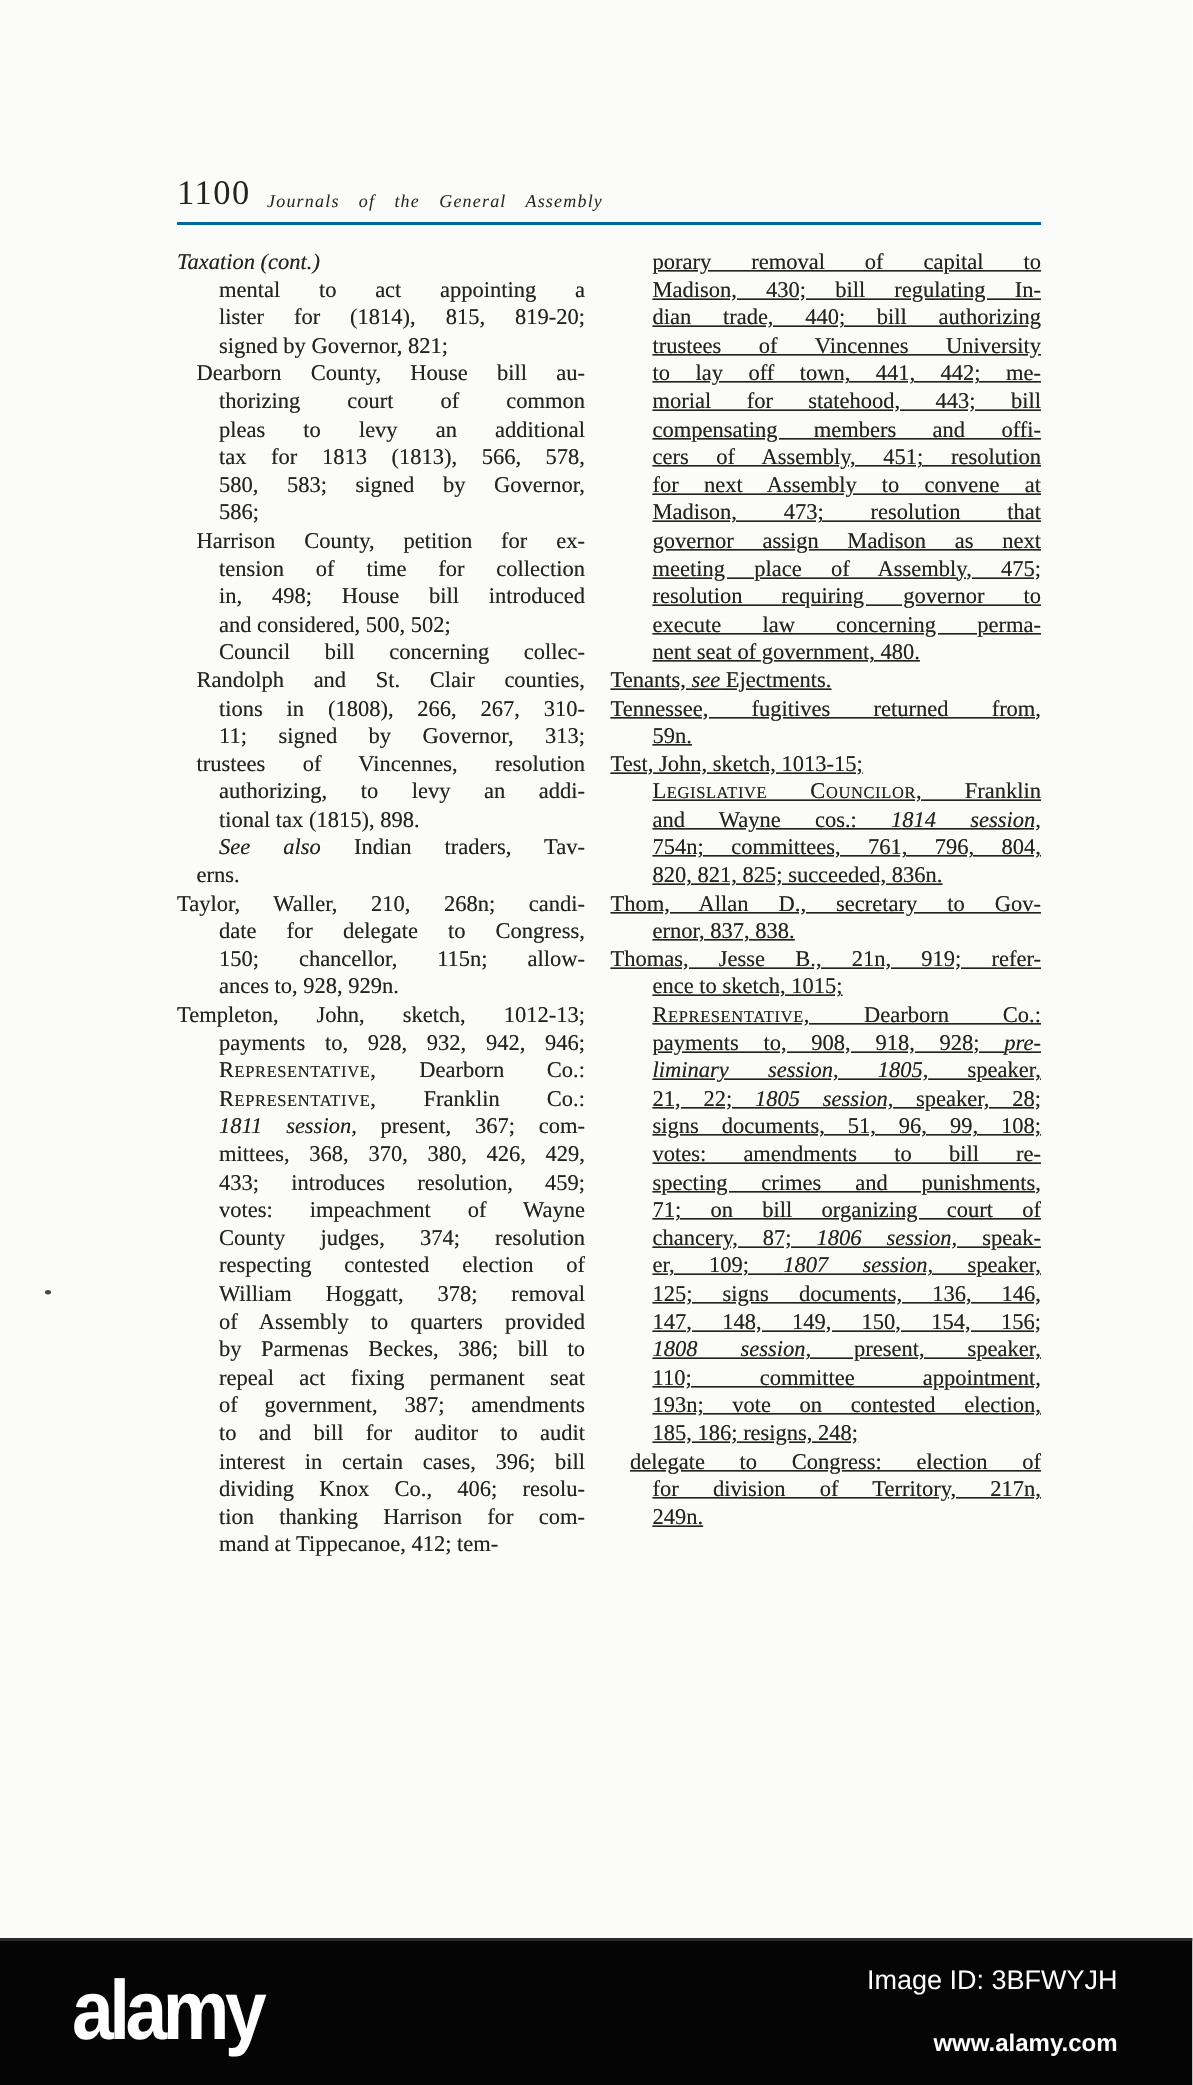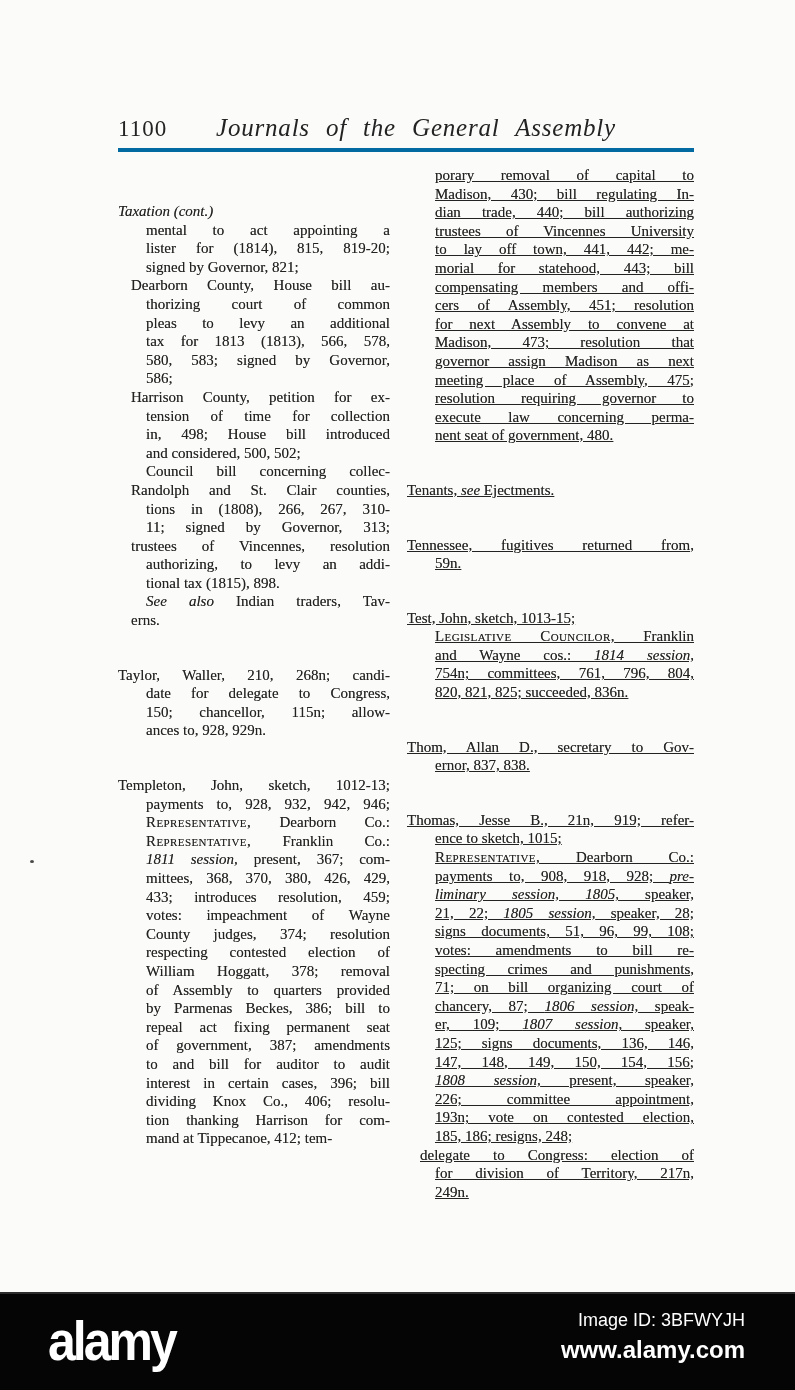--- a/index.html
+++ b/index.html
@@ -7,41 +7,41 @@
     position:relative;
     width:795px;height:1390px;
     background:#fbfbf9;
     overflow:hidden;
     font-family:"Liberation Serif","DejaVu Serif",serif;
     color:#232323;
   }
   
   .pg-header{
     position:absolute;left:118px;top:108px;width:576px;height:40px;
-    border-bottom:4px solid #0369a1;
+    border-bottom:2px solid #0369a1;
   }
   .pg-num{
     position:absolute;left:0;bottom:6px;
     font-size:23px;letter-spacing:1px;
   }
   .pg-title{
     position:absolute;left:60px;right:40px;bottom:6px;
-    text-align:center;font-style:italic;font-size:25px;
+    text-align:left;font-style:italic;font-size:12px;
     word-spacing:9px;letter-spacing:0.8px;
   }
   
   .columns{
     position:absolute;left:118px;top:166px;width:576px;
     display:flex;gap:17px;
   }
   .col{font-size:15px;line-height:18.6px;}
   .col-left{width:272px;}
   .col-right{width:287px;text-decoration:underline;}
   .line{min-height:18.6px;text-shadow:0 0 0.4px rgba(30,30,30,0.55);}
-  .ind0{padding-left:0;margin-top:36px;}
+  .ind0{padding-left:0;}
   .ind1{padding-left:13px;}
   .ind2{padding-left:28px;}
   .just{text-align:justify;text-align-last:justify;}
   .it{font-style:italic;}
   .sc{font-variant:small-caps;letter-spacing:0.4px;}
   
   .speck{
     position:absolute;left:30px;top:860px;width:4px;height:3px;
     background:#4a4a4a;border-radius:50%;
   }
@@ -53,21 +53,21 @@
   }
   .wm-logo{
     position:absolute;left:48px;top:14px;
     color:#ffffff;font-weight:700;font-size:50px;
     letter-spacing:-3px;transform:scaleY(1.12);transform-origin:top left;
   }
   .wm-right{
     position:absolute;right:50px;top:16px;text-align:right;color:#ffffff;
   }
   .wm-id{font-size:18px;font-weight:400;}
-  .wm-url{font-size:24px;font-weight:700;margin-top:5px;}
+  .wm-url{font-size:16px;font-weight:700;margin-top:23px;}
 </style>
 </head>
 <body>
 
 <div class="sheet">
 
   <div class="pg-header">
     <span class="pg-num">1100</span>
     <span class="pg-title">Journals of the General Assembly</span>
   </div>
@@ -156,21 +156,21 @@
         <div class="line ind2 just"><span>21, 22; </span><span class="it">1805 session,</span><span> speaker, 28;</span></div>
         <div class="line ind2 just"><span>signs documents, 51, 96, 99, 108;</span></div>
         <div class="line ind2 just"><span>votes: amendments to bill re-</span></div>
         <div class="line ind2 just"><span>specting crimes and punishments,</span></div>
         <div class="line ind2 just"><span>71; on bill organizing court of</span></div>
         <div class="line ind2 just"><span>chancery, 87; </span><span class="it">1806 session,</span><span> speak-</span></div>
         <div class="line ind2 just"><span>er, 109; </span><span class="it">1807 session,</span><span> speaker,</span></div>
         <div class="line ind2 just"><span>125; signs documents, 136, 146,</span></div>
         <div class="line ind2 just"><span>147, 148, 149, 150, 154, 156;</span></div>
         <div class="line ind2 just"><span class="it">1808 session,</span><span> present, speaker,</span></div>
-        <div class="line ind2 just"><span>226; committee appointment,</span></div>
+        <div class="line ind2 just"><span>110; committee appointment,</span></div>
         <div class="line ind2 just"><span>193n; vote on contested election,</span></div>
         <div class="line ind2"><span>185, 186; resigns, 248;</span></div>
         <div class="line ind1 just"><span>delegate to Congress: election of</span></div>
         <div class="line ind2 just"><span>for division of Territory, 217n,</span></div>
         <div class="line ind2"><span>249n.</span></div>
       </div>
   </div>
 
   <div class="speck"></div>
 

